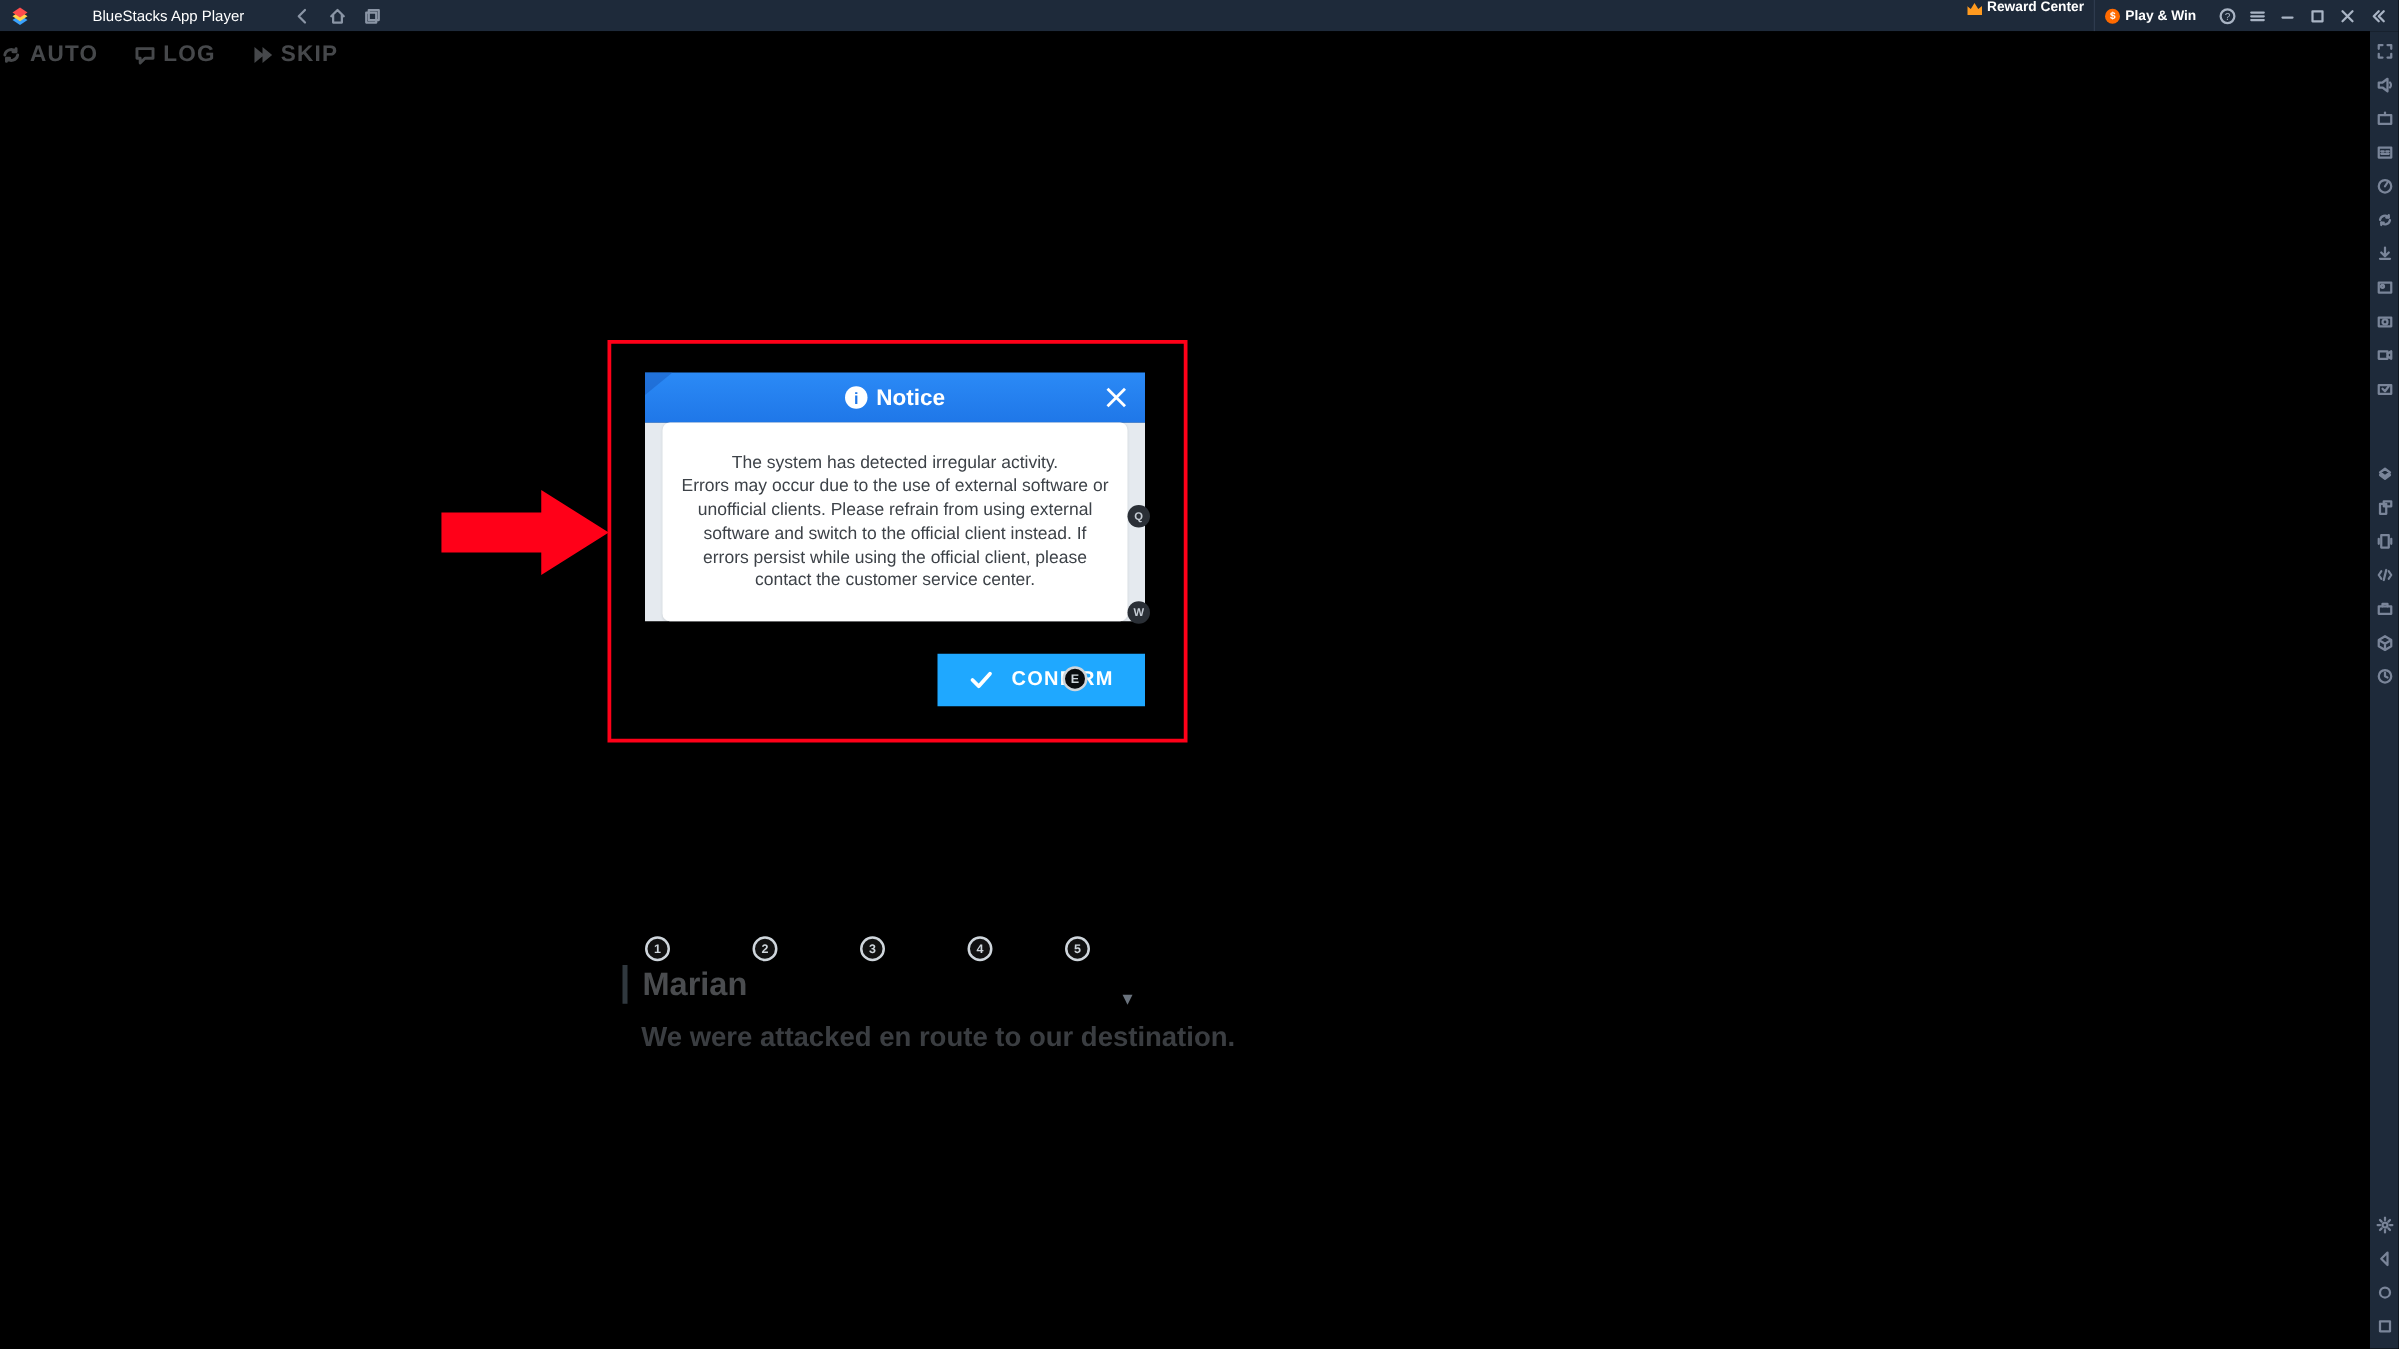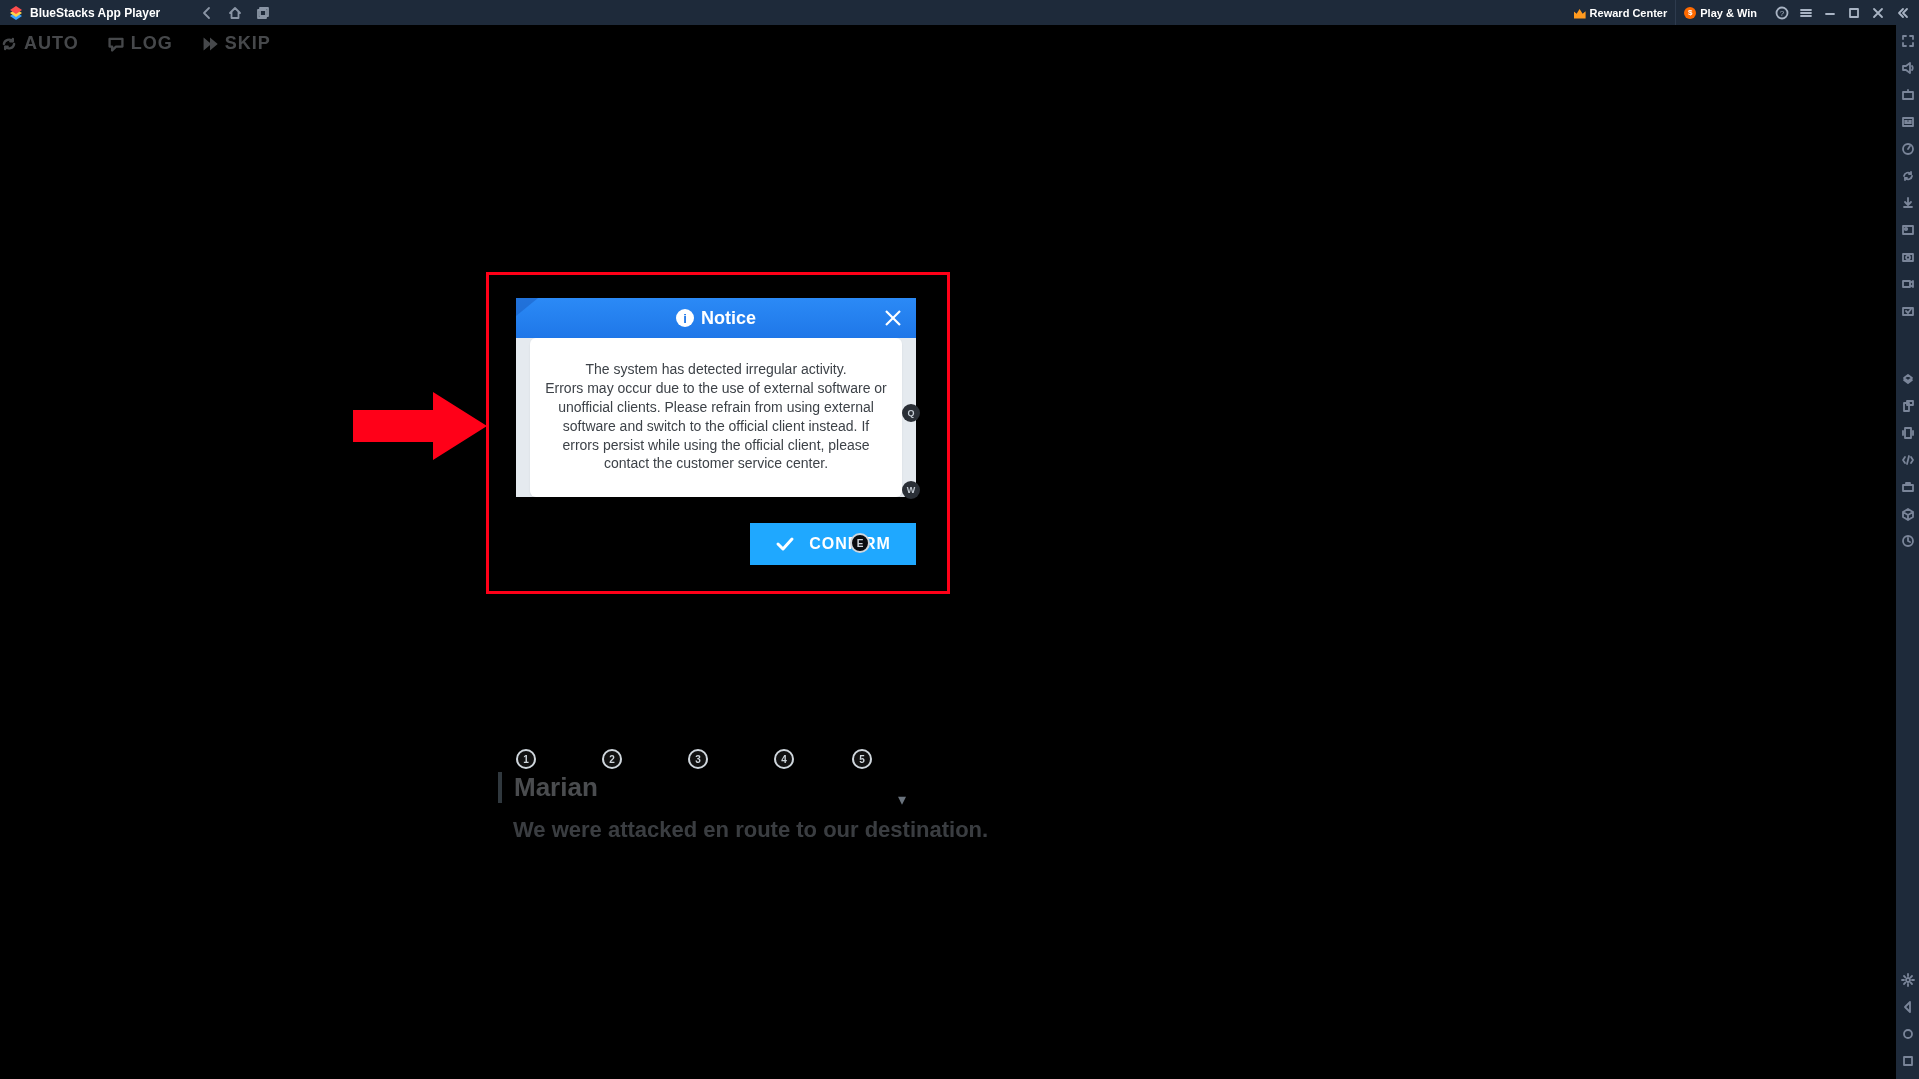--- a/index.html
+++ b/index.html
@@ -2,25 +2,25 @@
 <html><head>
 <meta charset="utf-8">
 <style>
 * { margin: 0; padding: 0; box-sizing: border-box; font-family: "Segoe UI", Arial, sans-serif; }
 body { width: 1919px; height: 1079px; background: #000; overflow: hidden; position: relative; }
 
 
 .titlebar { position: absolute; top: 0; left: 0; right: 0; height: 25px; background: #1e2a3a; display: flex; align-items: center; color: #fff; font-size: 12px; }
 .titlebar .logo { width: 16px; height: 16px; margin: 0 6px 0 8px; position: relative; }
 .titlebar .logo svg { width: 16px; height: 16px; }
-.titlebar .title { flex: 0 0 auto; font-weight: 700; }
+.titlebar .title { flex: 0 0 auto; font-weight: 400; margin-left: 44px; }
 .titlebar .nav-icons { display: flex; gap: 14px; margin-left: 40px; }
 .titlebar .nav-icons span { color: #8a95a5; display: inline-flex; }
 .titlebar .spacer { flex: 1; }
-.titlebar .reward { display: flex; align-items: center; gap: 4px; padding: 0 8px; font-size: 11px; font-weight: 600; border-right: 1px solid #2e3b4e; height: 100%; }
+.titlebar .reward { display: flex; gap: 4px; padding: 0 8px; font-size: 11px; font-weight: 600; border-right: 1px solid #2e3b4e; height: 100%; }
 .titlebar .reward .crown { width: 12px; height: 12px; background: #ff9a1f; clip-path: polygon(0 100%, 0 40%, 25% 60%, 50% 20%, 75% 60%, 100% 40%, 100% 100%); }
 .titlebar .playwin { display: flex; align-items: center; gap: 4px; padding: 0 8px; font-size: 11px; font-weight: 600; }
 .titlebar .playwin .dot { width: 12px; height: 12px; border-radius: 50%; background: #ff6a00; display: flex; align-items: center; justify-content: center; font-size: 8px; }
 .titlebar .win-icons { display: flex; gap: 10px; padding: 0 10px; align-items: center; }
 .titlebar .win-icons span { color: #a9b4c4; display: inline-flex; width: 14px; height: 14px; align-items: center; justify-content: center; }
 
 
 .sidebar { position: absolute; top: 25px; right: 0; width: 23px; bottom: 0; background: #1e2a3a; display: flex; flex-direction: column; align-items: center; padding-top: 8px; gap: 11px; }
 .sidebar span { color: #7a8599; display: inline-flex; width: 16px; height: 16px; align-items: center; justify-content: center; }
 .sidebar .gap { flex: 0 0 30px; }

